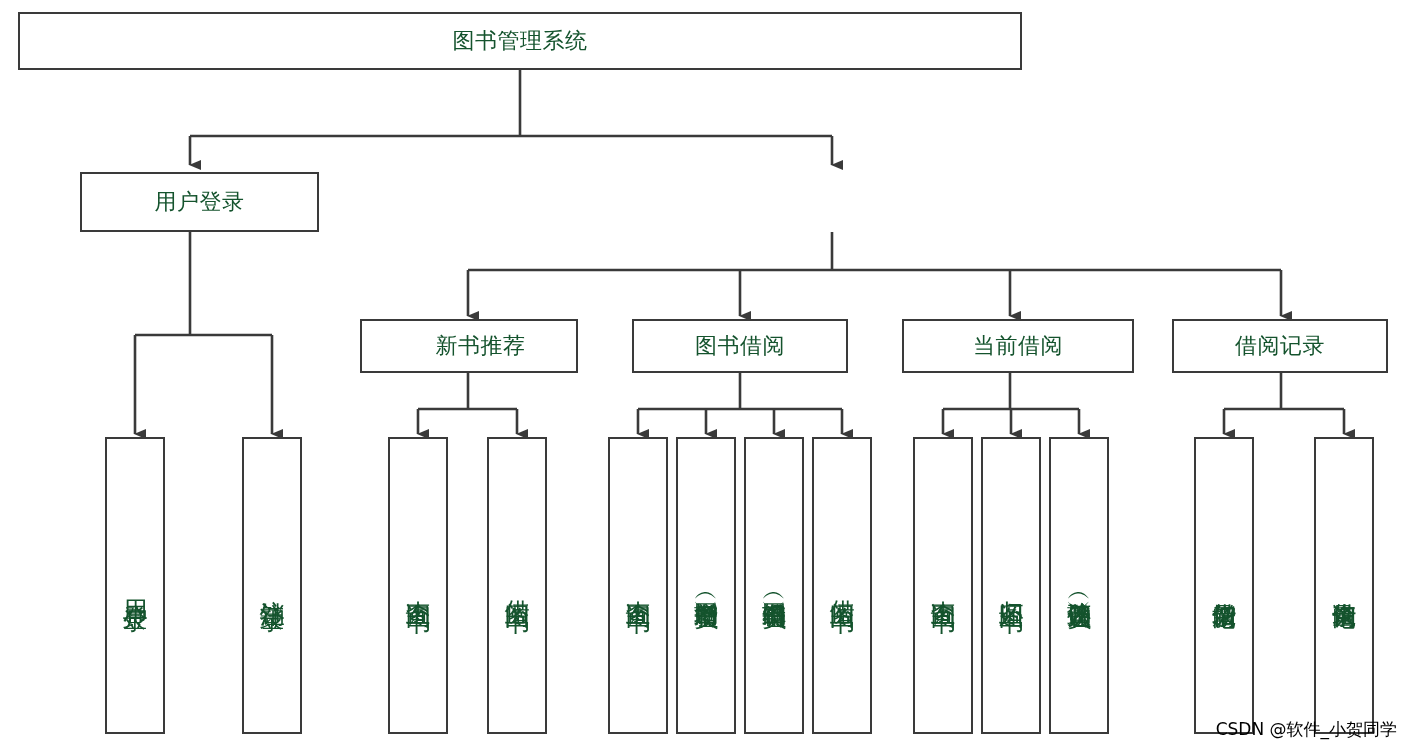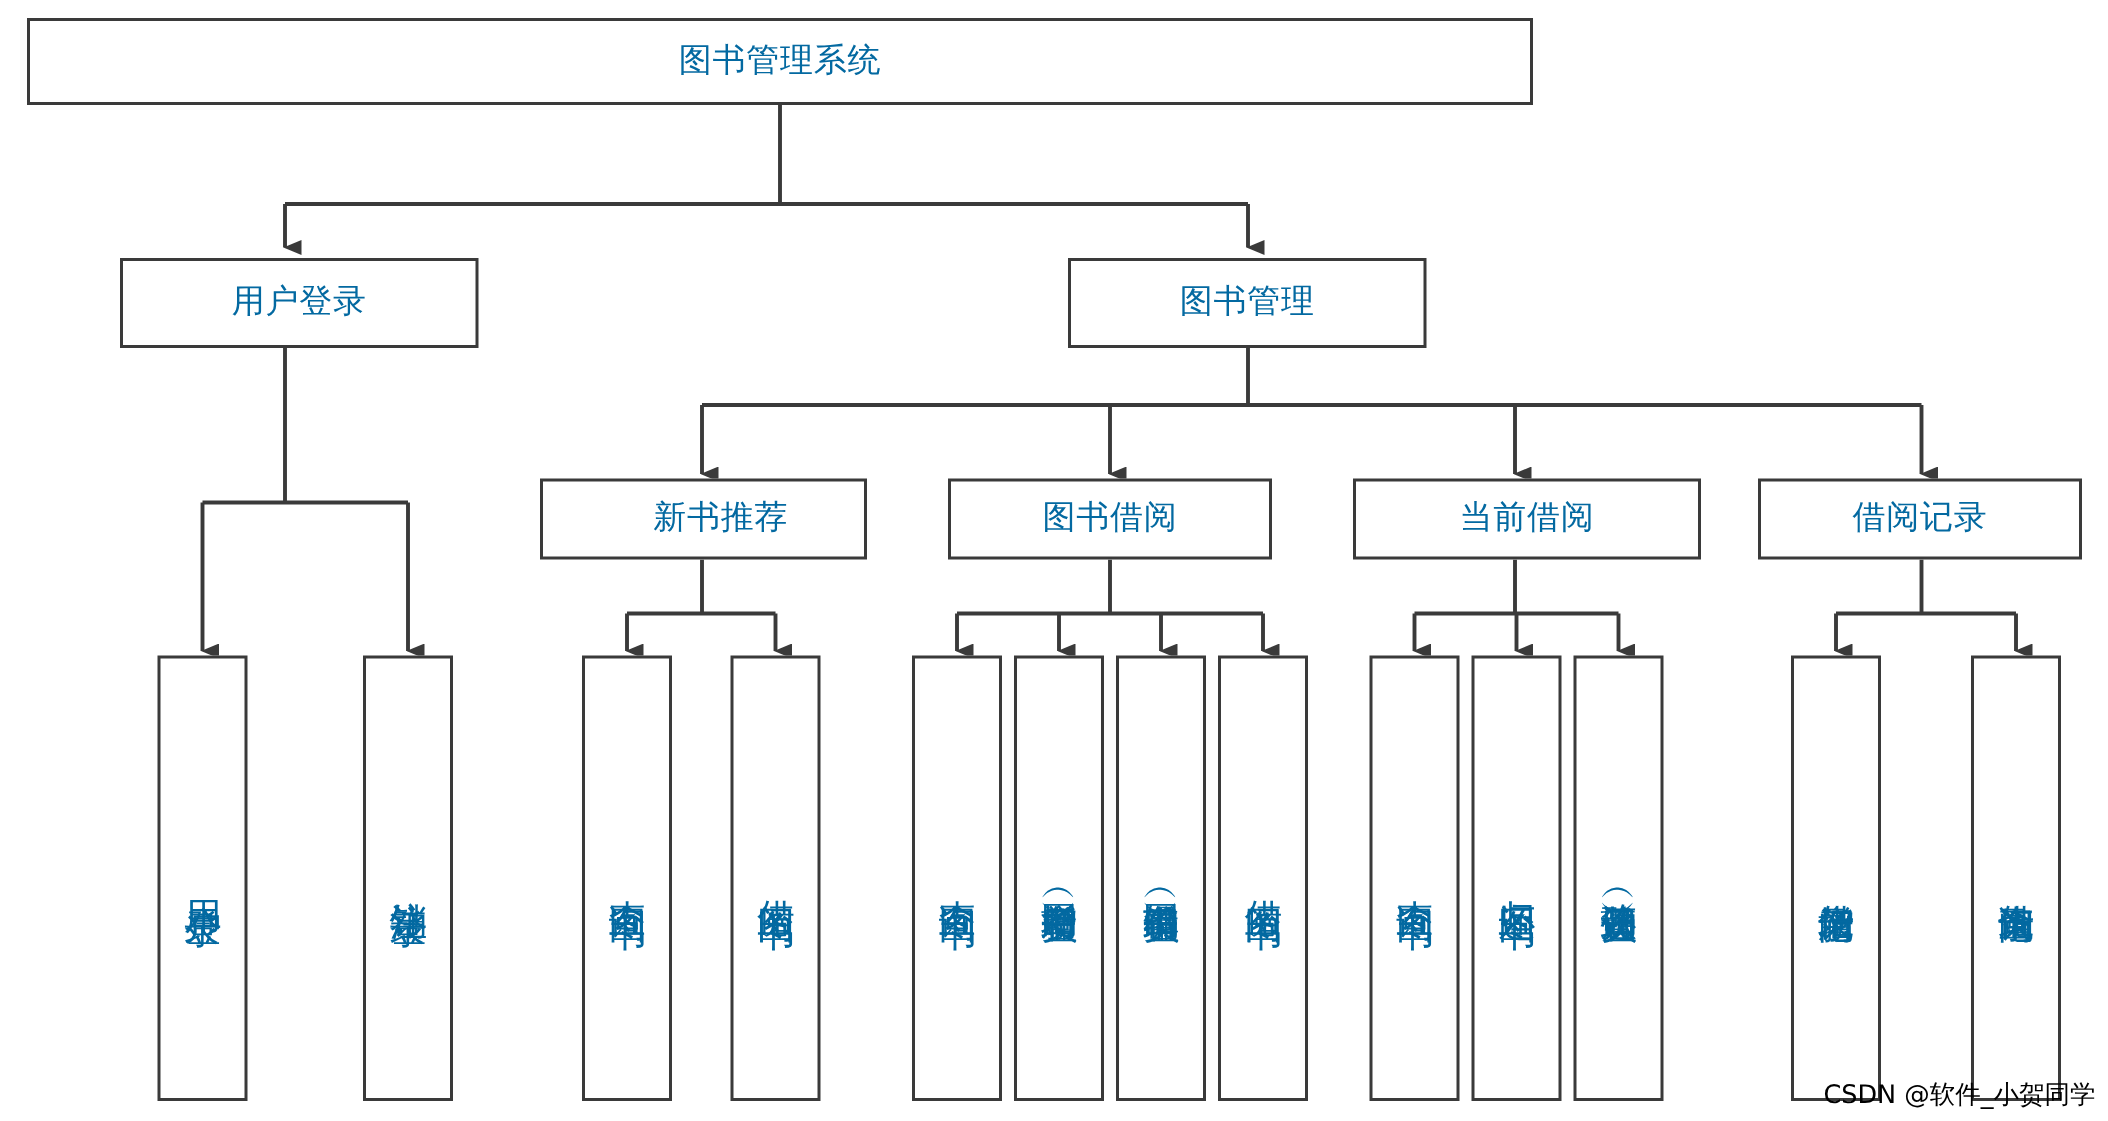--- a/index.html
+++ b/index.html
@@ -29,21 +29,21 @@
     background: #ffffff;
     border: 2px solid #3a3a3a;
     display: flex;
     align-items: center;
     justify-content: center;
     color: #3c3c3c;
   }
   .node-label {
     display: block;
     text-align: center;
-    color: #0369a1;
+    color: #14532d;
     line-height: 1.18;
     letter-spacing: 0.5px;
   }
   .node.horizontal .node-label {
     font-size: 22px;
     writing-mode: horizontal-tb;
   }
   .node.vertical {
     align-items: center;
     justify-content: center;
@@ -125,23 +125,20 @@
     </g>
   </svg>
 
   <div class="node horizontal" style="left:18px; top:12px; width:1004px; height:58px;">
     <span class="node-label">图书管理系统</span>
   </div>
 
   <div class="node horizontal" style="left:80px; top:172px; width:239px; height:60px;">
     <span class="node-label">用户登录</span>
   </div>
-  <div class="node horizontal" style="left:712px; top:172px; width:239px; height:60px;">
-    <span class="node-label">图书管理</span>
-  </div>
 
   <div class="node horizontal" style="left:360px; top:319px; width:218px; height:54px;padding-left:23px;">
     <span class="node-label">新书推荐</span>
   </div>
   <div class="node horizontal" style="left:632px; top:319px; width:216px; height:54px;">
     <span class="node-label">图书借阅</span>
   </div>
   <div class="node horizontal" style="left:902px; top:319px; width:232px; height:54px;">
     <span class="node-label">当前借阅</span>
   </div>

